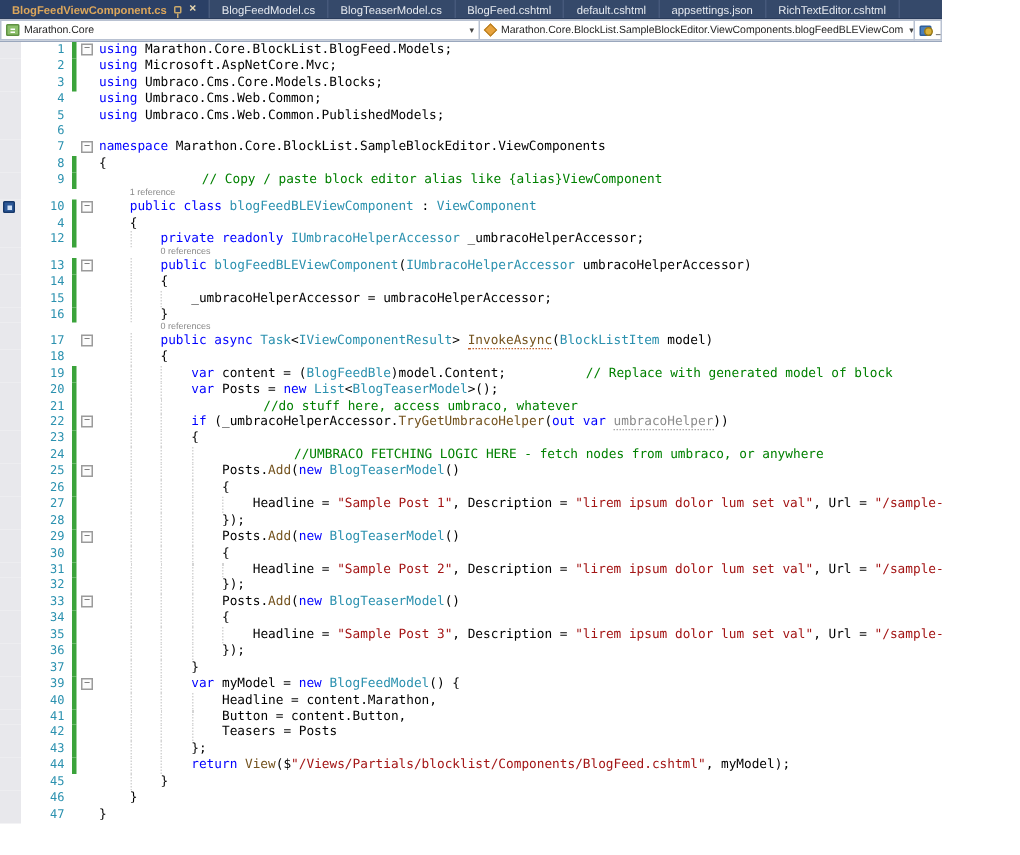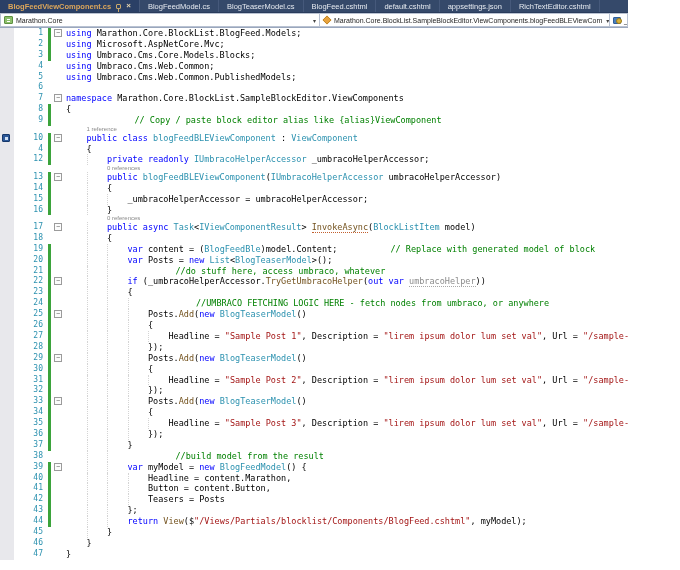--- a/index.html
+++ b/index.html
@@ -469,27 +469,20 @@
         <div class="gm"></div>
         <div class="ln">37</div>
         <div class="cbc">
           <div class="bar"></div>
         </div>
         <div class="fm"></div>
         <div class="cd"><div class="ig"></div><div class="ig g"></div><div class="ig g"></div><span class="tk p">}</span></div>
       </div>
       <div class="row">
         <div class="gm"></div>
-        <div class="ln">38</div>
-        <div class="cbc"></div>
-        <div class="fm"></div>
-        <div class="cd"><div class="ig"></div><div class="ig g"></div><div class="ig g"></div><span class="tk c">//build model from the result</span></div>
-      </div>
-      <div class="row">
-        <div class="gm"></div>
         <div class="ln">39</div>
         <div class="cbc">
           <div class="bar"></div>
         </div>
         <div class="fm">
           <div class="fb"></div>
         </div>
         <div class="cd"><div class="ig"></div><div class="ig g"></div><div class="ig g"></div><span class="tk k">var</span><span class="tk p"> myModel = </span><span class="tk k">new</span><span class="tk p"> </span><span class="tk t">BlogFeedModel</span><span class="tk p">() {</span></div>
       </div>
       <div class="row">

